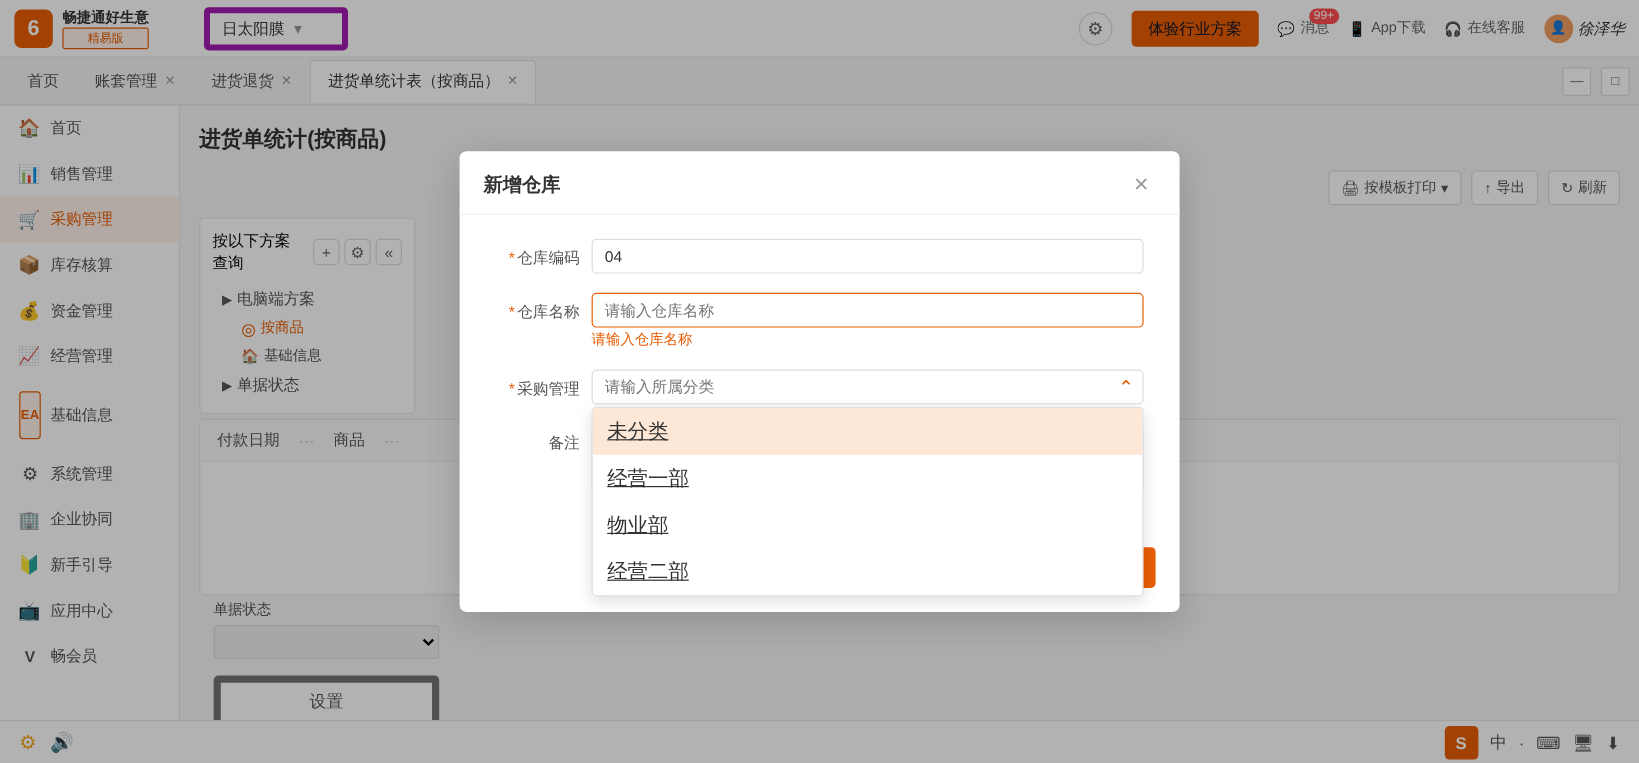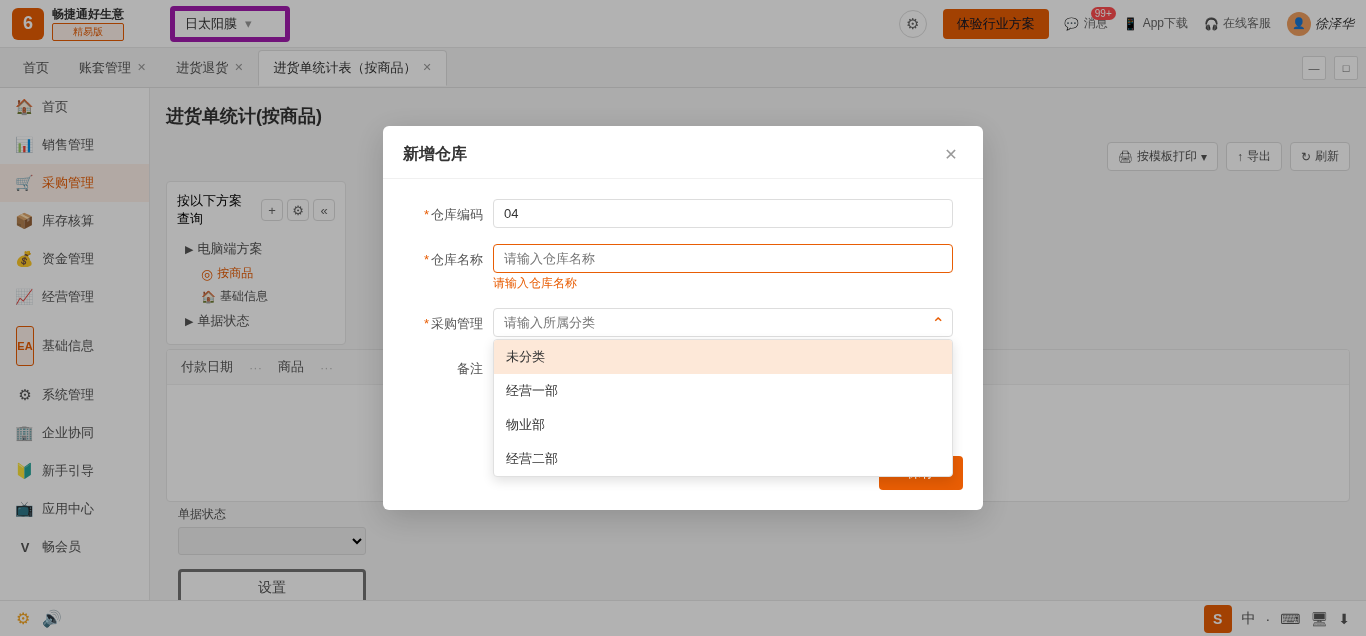--- a/index.html
+++ b/index.html
@@ -156,21 +156,21 @@
     .right-panel {
       width: 200px;
       padding-left: 12px;
       display: flex; flex-direction: column; gap: 8px;
     }
     .query-btn {
       width: 100%; background: #e85d04; color: #fff; border: none;
       padding: 8px; border-radius: 4px; cursor: pointer; font-size: 14px;
     }
     .set-btn {
-      width: 100%; background: #fff; color: #555; border: 3px solid #737373;
+      width: 100%; background: #fff; color: #555; border: 6px solid #737373;
       padding: 7px; border-radius: 4px; cursor: pointer; font-size: 14px;
     }
 
     
     .overlay {
       position: fixed; inset: 0; background: rgba(0,0,0,0.3); z-index: 100;
     }
 
     
     .dialog {
@@ -236,21 +236,21 @@
       top: calc(100% + 2px);
       left: 0; right: 0;
       background: #fff;
       border: 1px solid #e0e0e0;
       border-radius: 4px;
       box-shadow: 0 4px 12px rgba(0,0,0,0.12);
       z-index: 300;
       overflow: hidden;
     }
     .dropdown-item {
-      padding: 8px 12px; font-size: 13px; color: #333; cursor: pointer;
+      padding: 8px 12px; font-size: 17px; color: #333; cursor: pointer; text-decoration: underline;
     }
     .dropdown-item.highlighted { background: #fde8d8; }
 
     
     .dialog-footer {
       display: flex; justify-content: flex-end; gap: 10px;
       padding: 0 20px 20px;
     }
     .btn-save {
       background: #e85d04; color: #fff; border: none;

